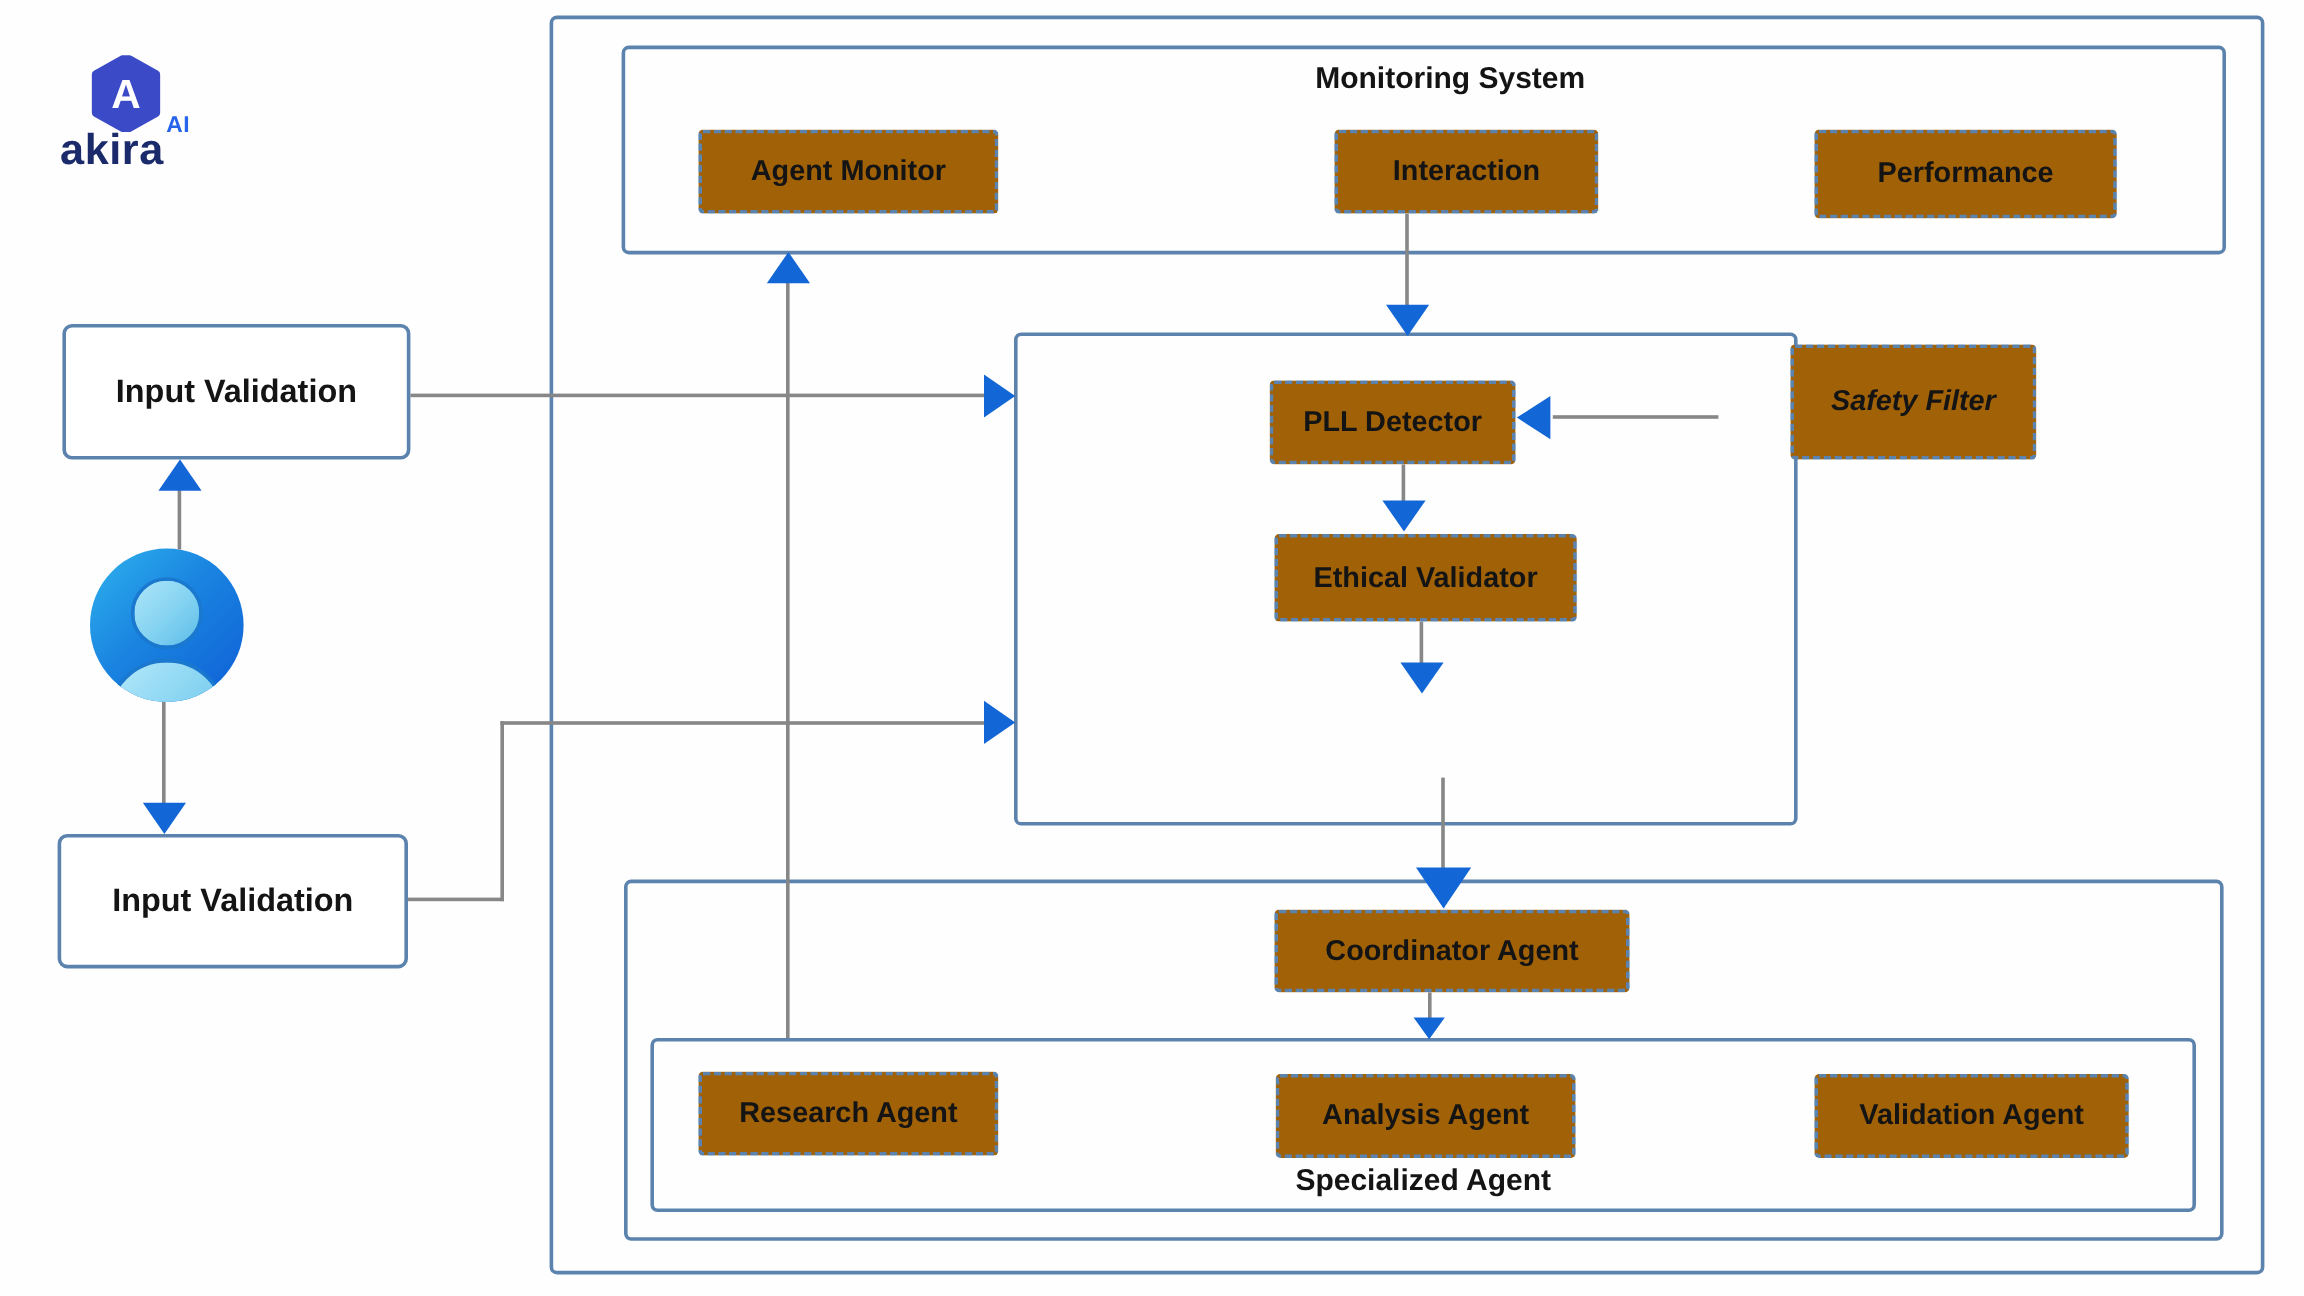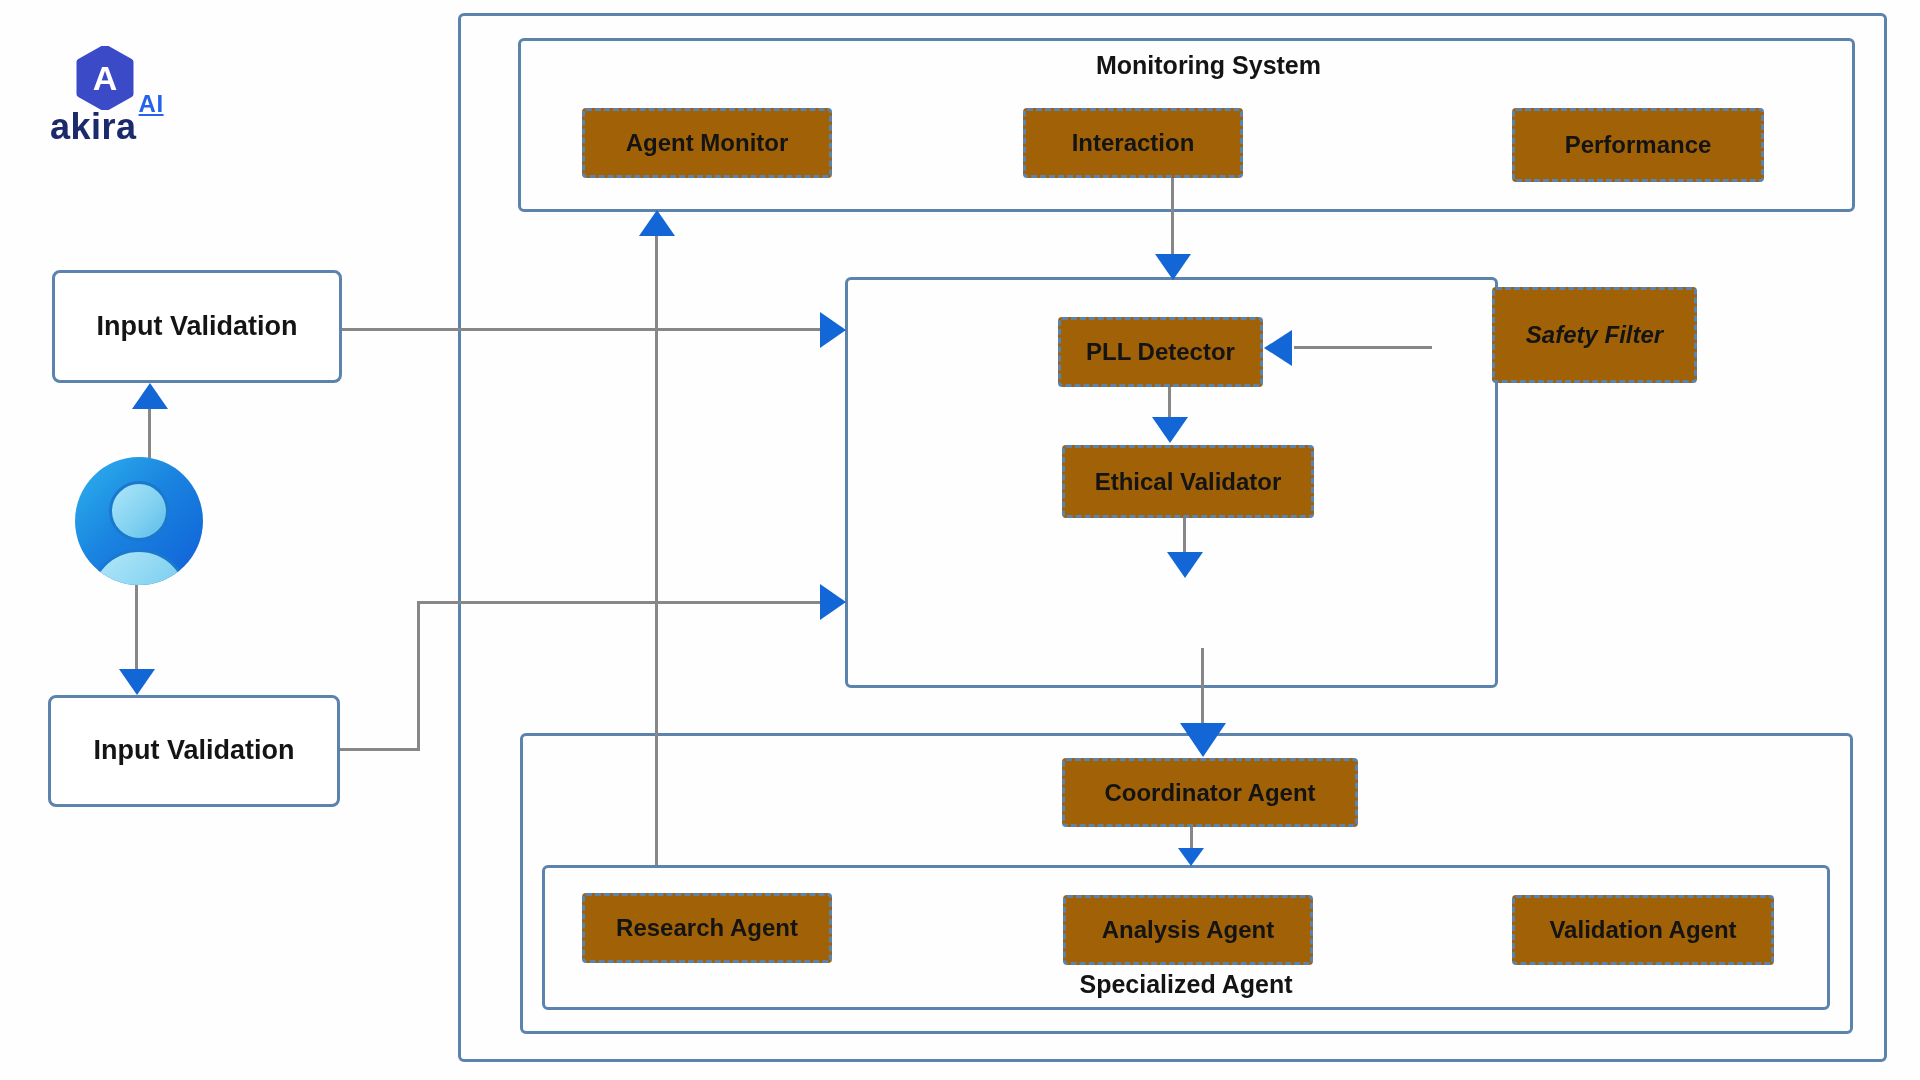--- a/index.html
+++ b/index.html
@@ -47,21 +47,21 @@
   .arr-down-small{border-left:13px solid transparent;border-right:13px solid transparent;border-top:18px solid var(--accent-blue);}
   .arr-left{border-top:18px solid transparent;border-bottom:18px solid transparent;border-right:28px solid var(--accent-blue);}
   .arr-right{border-top:18px solid transparent;border-bottom:18px solid transparent;border-left:26px solid var(--accent-blue);}
   
   #logo{position:absolute;left:50px;top:42px;width:180px;height:110px;}
   #logo-hex{position:absolute;left:26px;top:4px;}
   #logo-word{
     position:absolute;left:0px;top:62px;font-weight:bold;font-size:36px;
     letter-spacing:0.5px;color:var(--brand-navy);
   }
-  #logo-word sup{font-size:24px;color:var(--brand-blue);font-weight:bold;top:-14px;position:relative;margin-left:2px;text-decoration:underline;}
+  #logo-word sup{font-size:19px;color:var(--brand-blue);font-weight:bold;top:-14px;position:relative;margin-left:2px;}
   
   #avatar{
     position:absolute;left:75px;top:457px;width:128px;height:128px;border-radius:50%;
     background:linear-gradient(135deg,#2fb3ee 0%,#1a84e0 45%,#0f5fd7 100%);
     overflow:hidden;z-index:4;
   }
   #avatar .head{
     position:absolute;left:34px;top:24px;width:60px;height:60px;border-radius:50%;
     background:linear-gradient(135deg,#aee6f9 0%,#7fd0f0 60%,#5bbbe8 100%);
     border:3px solid #1a78cf;box-sizing:border-box;
@@ -93,21 +93,21 @@
 
   <div class="container" style="left:845px;top:277px;width:653px;height:411px;"></div>
 
   <div class="container" style="left:520px;top:733px;width:1333px;height:301px;"></div>
 
   <div class="container" style="left:542px;top:865px;width:1288px;height:145px;">
     <div class="container-title" style="bottom:8px;">Specialized Agent</div>
   </div>
 
   <div class="nodebox" style="left:582px;top:108px;width:250px;height:70px;">Agent Monitor</div>
-  <div class="nodebox" style="left:1023px;top:108px;width:220px;height:70px;">Interaction</div>
+  <div class="nodebox" style="left:1112px;top:108px;width:220px;height:70px;">Interaction</div>
   <div class="nodebox" style="left:1512px;top:108px;width:252px;height:74px;">Performance</div>
 
   <div class="nodebox" style="left:1062px;top:445px;width:252px;height:73px;">Ethical Validator</div>
   <div class="nodebox" style="left:1058px;top:317px;width:205px;height:70px;">PLL Detector</div>
   <div class="nodebox" style="left:1492px;top:287px;width:205px;height:96px;z-index:3;font-style:italic;">Safety Filter</div>
 
   <div class="nodebox" style="left:1062px;top:758px;width:296px;height:69px;">Coordinator Agent</div>
   <div class="nodebox" style="left:582px;top:893px;width:250px;height:70px;">Research Agent</div>
   <div class="nodebox" style="left:1063px;top:895px;width:250px;height:70px;">Analysis Agent</div>
   <div class="nodebox" style="left:1512px;top:895px;width:262px;height:70px;">Validation Agent</div>

